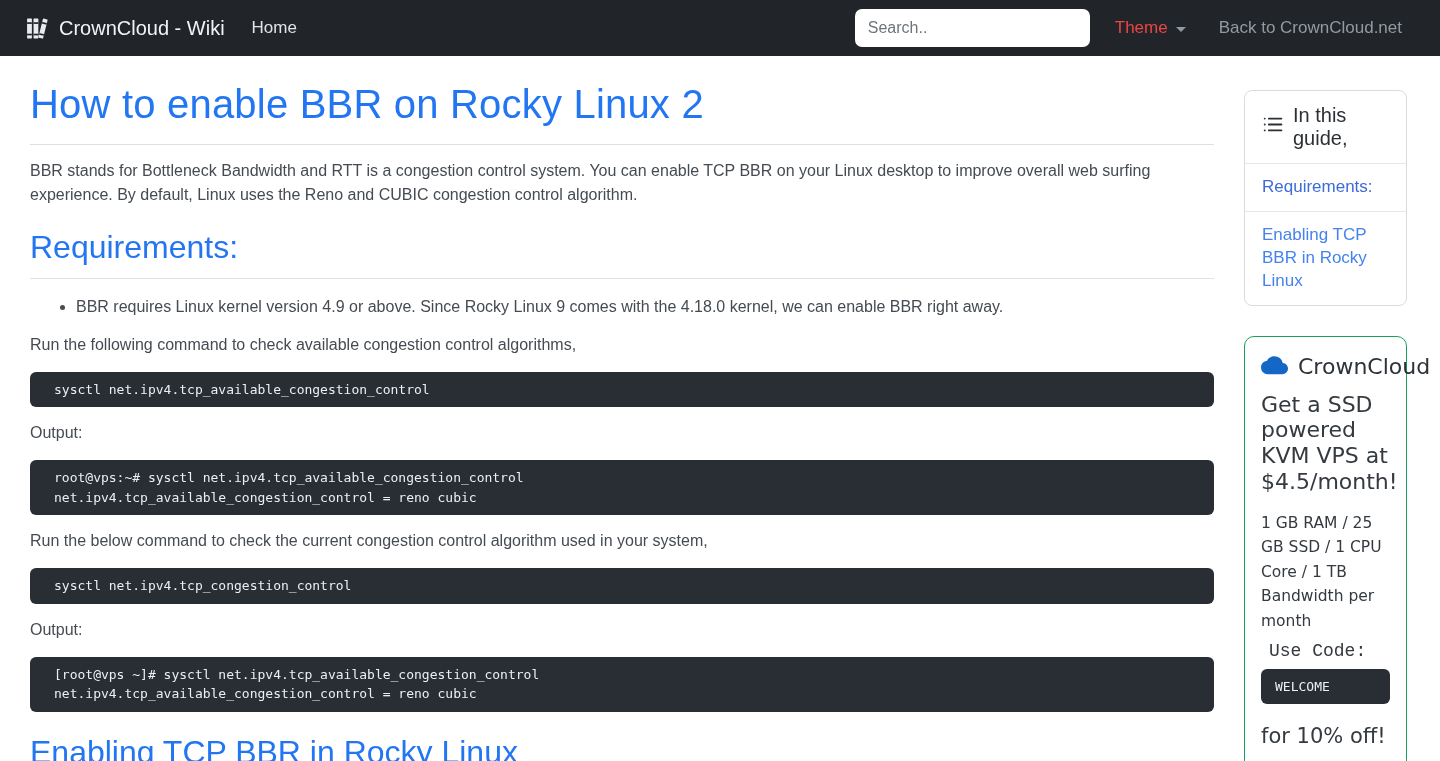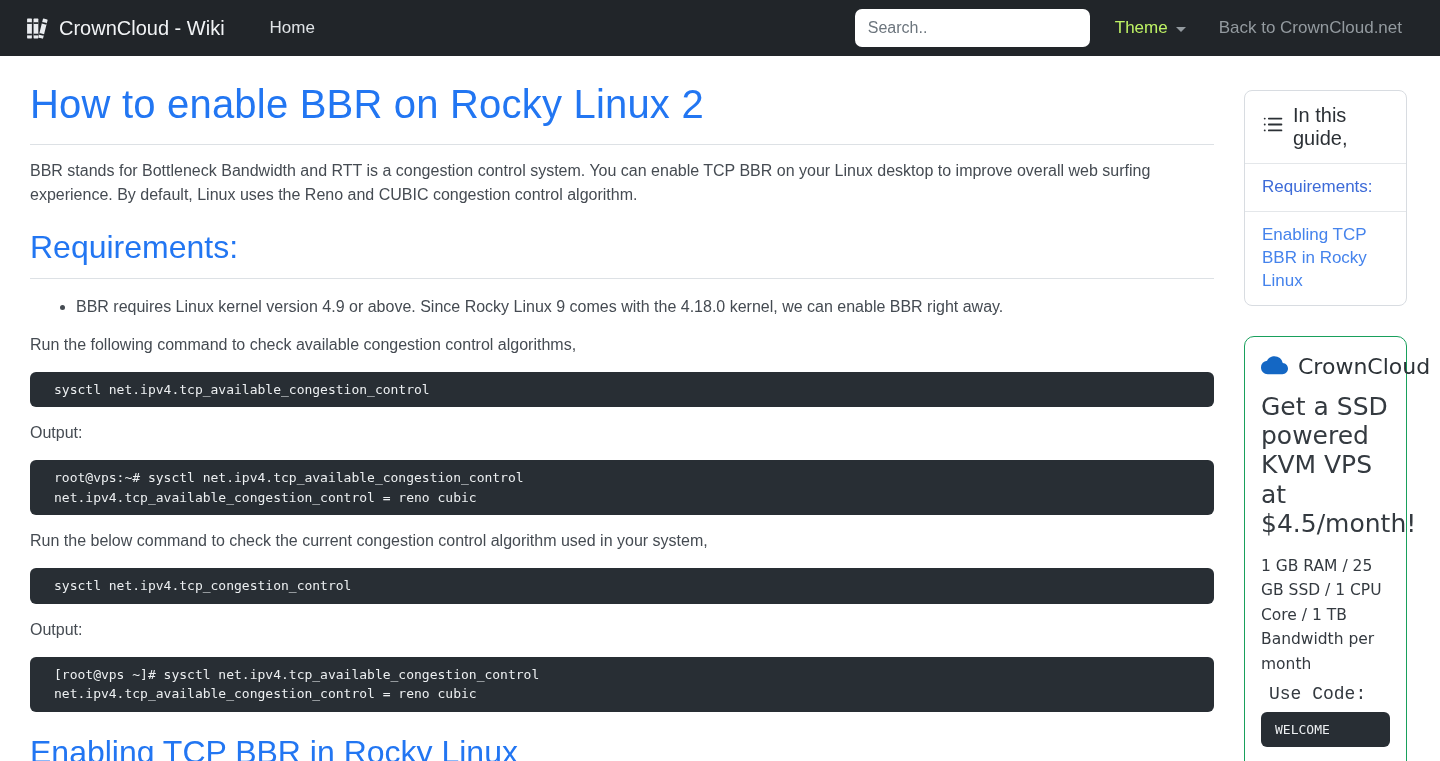--- a/index.html
+++ b/index.html
@@ -11,29 +11,29 @@
     color: #454b52;
   }
   
   .navbar {
     height: 56px; background: #212529;
     display: flex; align-items: center;
     padding: 0 38px 0 25px;
   }
   .brand { display: flex; align-items: center; gap: 9px; color: #f1f3f5; font-size: 20px; cursor: pointer; text-decoration: none; }
   .brand-icon { display: flex; align-items: center; }
-  .nav-home { margin-left: 45px; color: #dfe3e6; font-size: 17px; cursor: pointer; }
+  .nav-home { margin-left: 27px; color: #dfe3e6; font-size: 17px; cursor: pointer; }
   .search-input {
     margin-left: auto; width: 235px; height: 38px;
     border: none; border-radius: 7px; padding: 16px 13px;
     font-family: "Liberation Sans", sans-serif; font-size: 16px; color: #212529;
     outline: none; background: #ffffff;
   }
   .search-input::placeholder { color: #6c757d; }
-  .theme-toggle { margin-left: 25px; display: flex; align-items: center; gap: 8px; color: #bef264; font-size: 17px; cursor: pointer; }
+  .theme-toggle { margin-left: 25px; display: flex; align-items: center; gap: 8px; color: #ef4444; font-size: 17px; cursor: pointer; }
   .caret { width: 0; height: 0; border-left: 5px solid transparent; border-right: 5px solid transparent; border-top: 5px solid #939a9f; margin-top: 3px; }
   .nav-back { margin-left: 33px; color: #939a9f; font-size: 17px; cursor: pointer; }
 
   
   .content { display: flex; align-items: flex-start; padding: 26px 33px 0 30px; }
   .main { flex: 1; min-width: 0; }
   .aside { width: 163px; flex: none; margin-left: 30px; margin-top: 8px; }
 
   
   h1.page-title { margin: 0; font-size: 40px; line-height: 1.1; font-weight: 500; color: #2276f2; letter-spacing: 0.2px; }
@@ -57,21 +57,21 @@
   .toc-item + .toc-item { border-top: 1px solid #e4e7ea; }
   .toc-link-a { color: #3d6bd8; }
   .toc-link-b { color: #4583ec; }
 
   
   .promo-card {
     margin-top: 30px; border: 1px solid #18a05c; border-radius: 10px;
     padding: 14px 16px 16px; font-family: "DejaVu Sans", sans-serif; color: #343a40;
   }
   .promo-brand { display: flex; align-items: center; gap: 10px; font-size: 22px; color: #2d3338; margin: 2px 0 12px; }
-  .promo-heading { margin: 0 0 16px; font-size: 25px; line-height: 1.17; font-weight: 400; }
+  .promo-heading { margin: 0 0 16px; font-size: 22px; line-height: 1.17; font-weight: 400; }
   .promo-specs { margin: 0 0 8px; font-size: 15.5px; line-height: 1.58; }
   .promo-usecode { margin: 0 8px 8px; font-size: 18px; font-family: Liberation Mono, monospace; }
   .promo-code {
     margin: 0 0 20px; background: #282e34; color: #eceff1; border-radius: 6px;
     padding: 10px 14px; font-family: "DejaVu Sans Mono", monospace; font-size: 13px; white-space: pre;
   }
   .promo-off { margin: 0 0 13px; font-size: 21px; }
   .promo-btn {
     display: block; width: 100%; background: #1e71f4; color: #ffffff;
     border: none; border-radius: 8px; padding: 8px 0; font-size: 19px;

